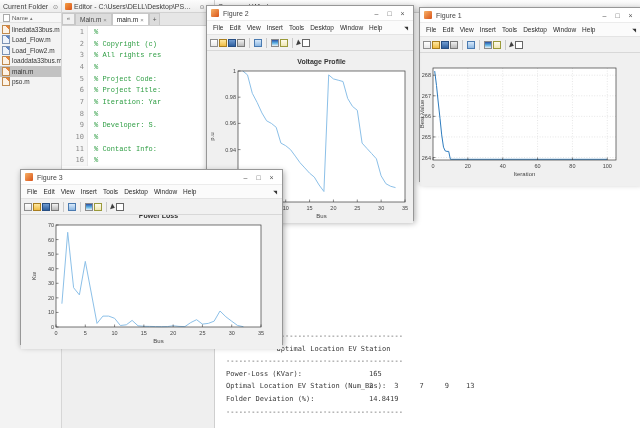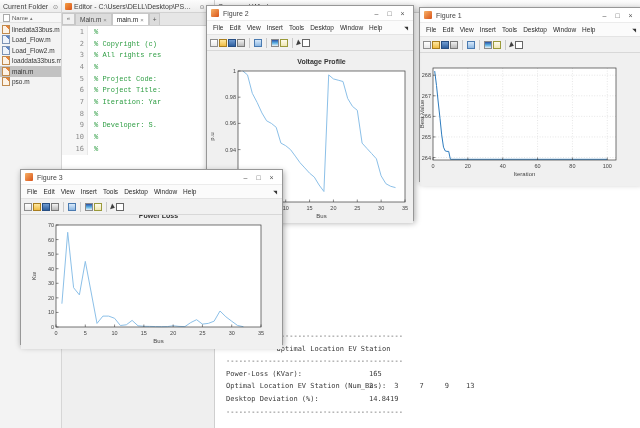--- a/index.html
+++ b/index.html
@@ -165,37 +165,41 @@
         </div>
         <div class="code-row">
           <span class="ln">9</span>
           <span class="ct">% Developer: S. </span>
         </div>
         <div class="code-row">
           <span class="ln">10</span>
           <span class="ct">%</span>
         </div>
         <div class="code-row">
+          <span class="ln">11</span>
+          <span class="ct">% Contact Info: </span>
+        </div>
+        <div class="code-row">
           <span class="ln">16</span>
           <span class="ct">%</span>
         </div>
       </div>
   </section>
 
   <section class="panel" id="cw">
     <div class="phead">
       <span>Command Window</span>
     </div>
     <div class="cw-res mono">
         <div class="cw-row">------------------------------------------</div>
         <div class="cw-row">            Optimal Location EV Station</div>
         <div class="cw-row">------------------------------------------</div>
         <div class="cw-row"><span>Power-Loss (KVar):</span><span class="cw-val">165</span></div>
         <div class="cw-row"><span>Optimal Location EV Station (Num_Bus):</span><span class="cw-val">2     3     7     9    13</span></div>
-        <div class="cw-row"><span>Desktop Deviation (%):</span><span class="cw-val">14.8419</span></div>
+        <div class="cw-row"><span>Folder Deviation (%):</span><span class="cw-val">14.8419</span></div>
         <div class="cw-row">------------------------------------------</div>
       </div>
   </section>
 
   <div class="figwin" id="figwin1" style="left:419px;top:7px;width:223px;height:175px;z-index:5">
     <div class="titlebar">
       <span class="fig-ico"></span>
       <span class="wtitle">Figure 1</span>
       <span class="wctrl">–</span>
       <span class="wctrl">□</span>

